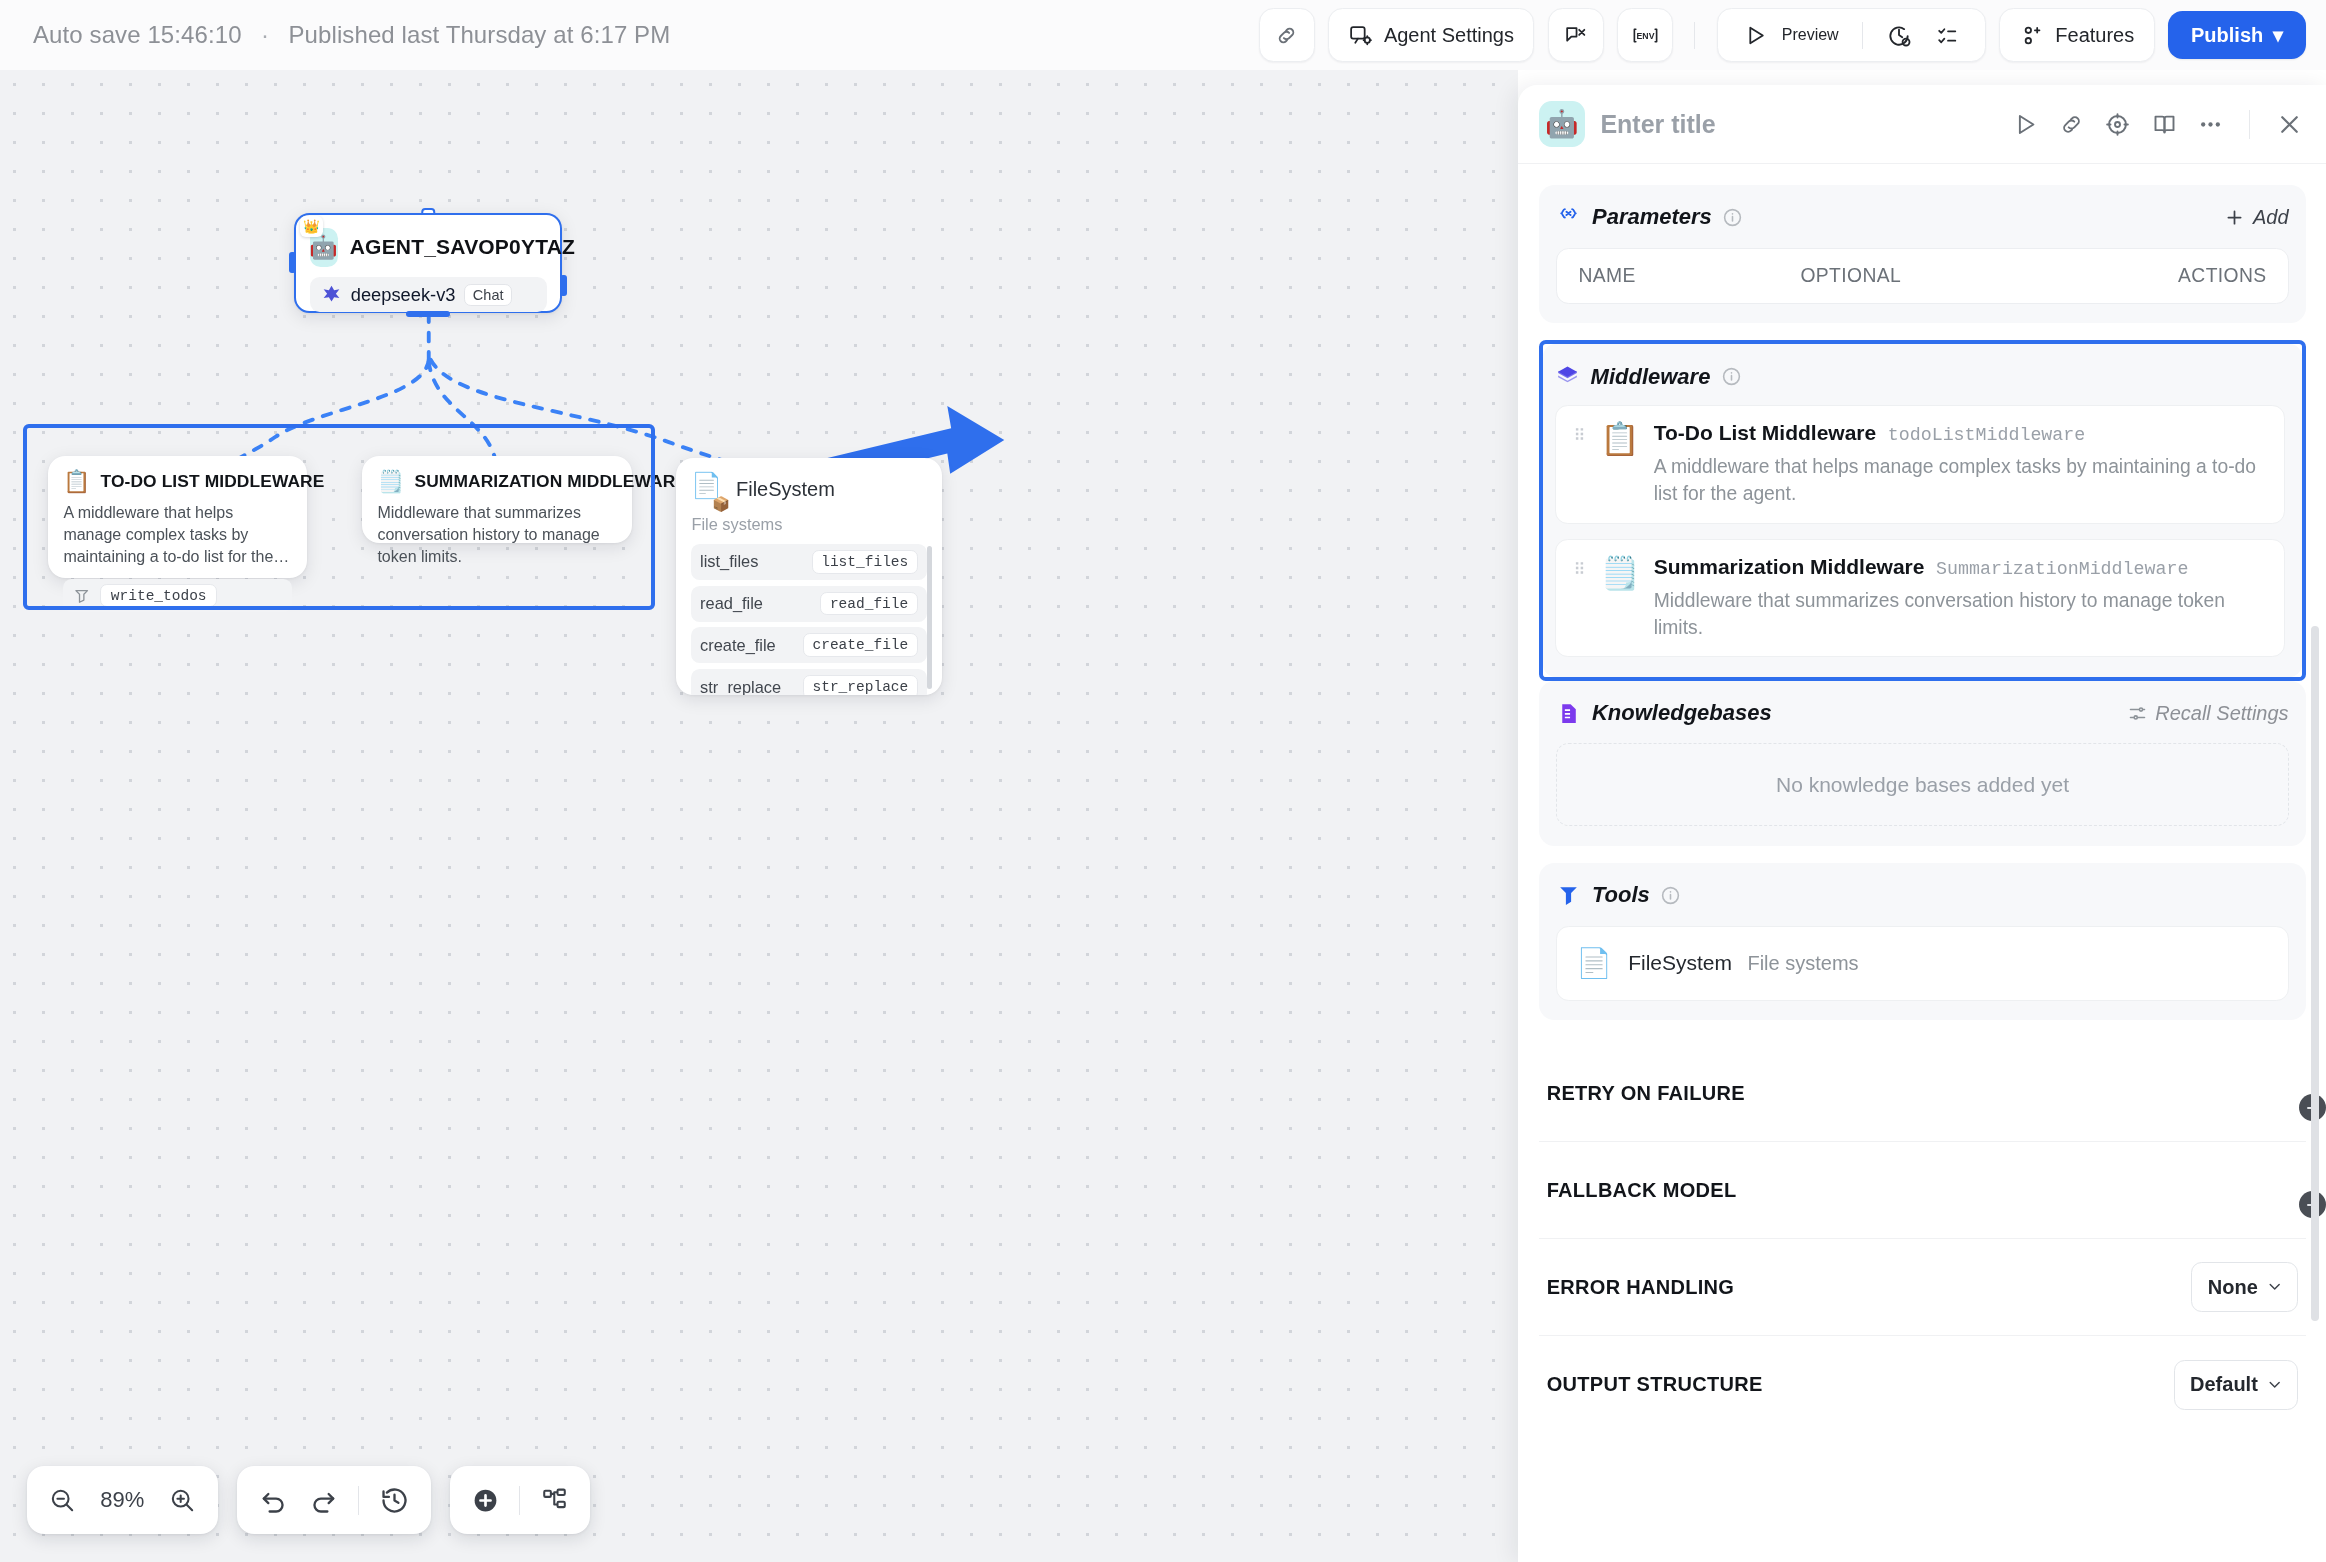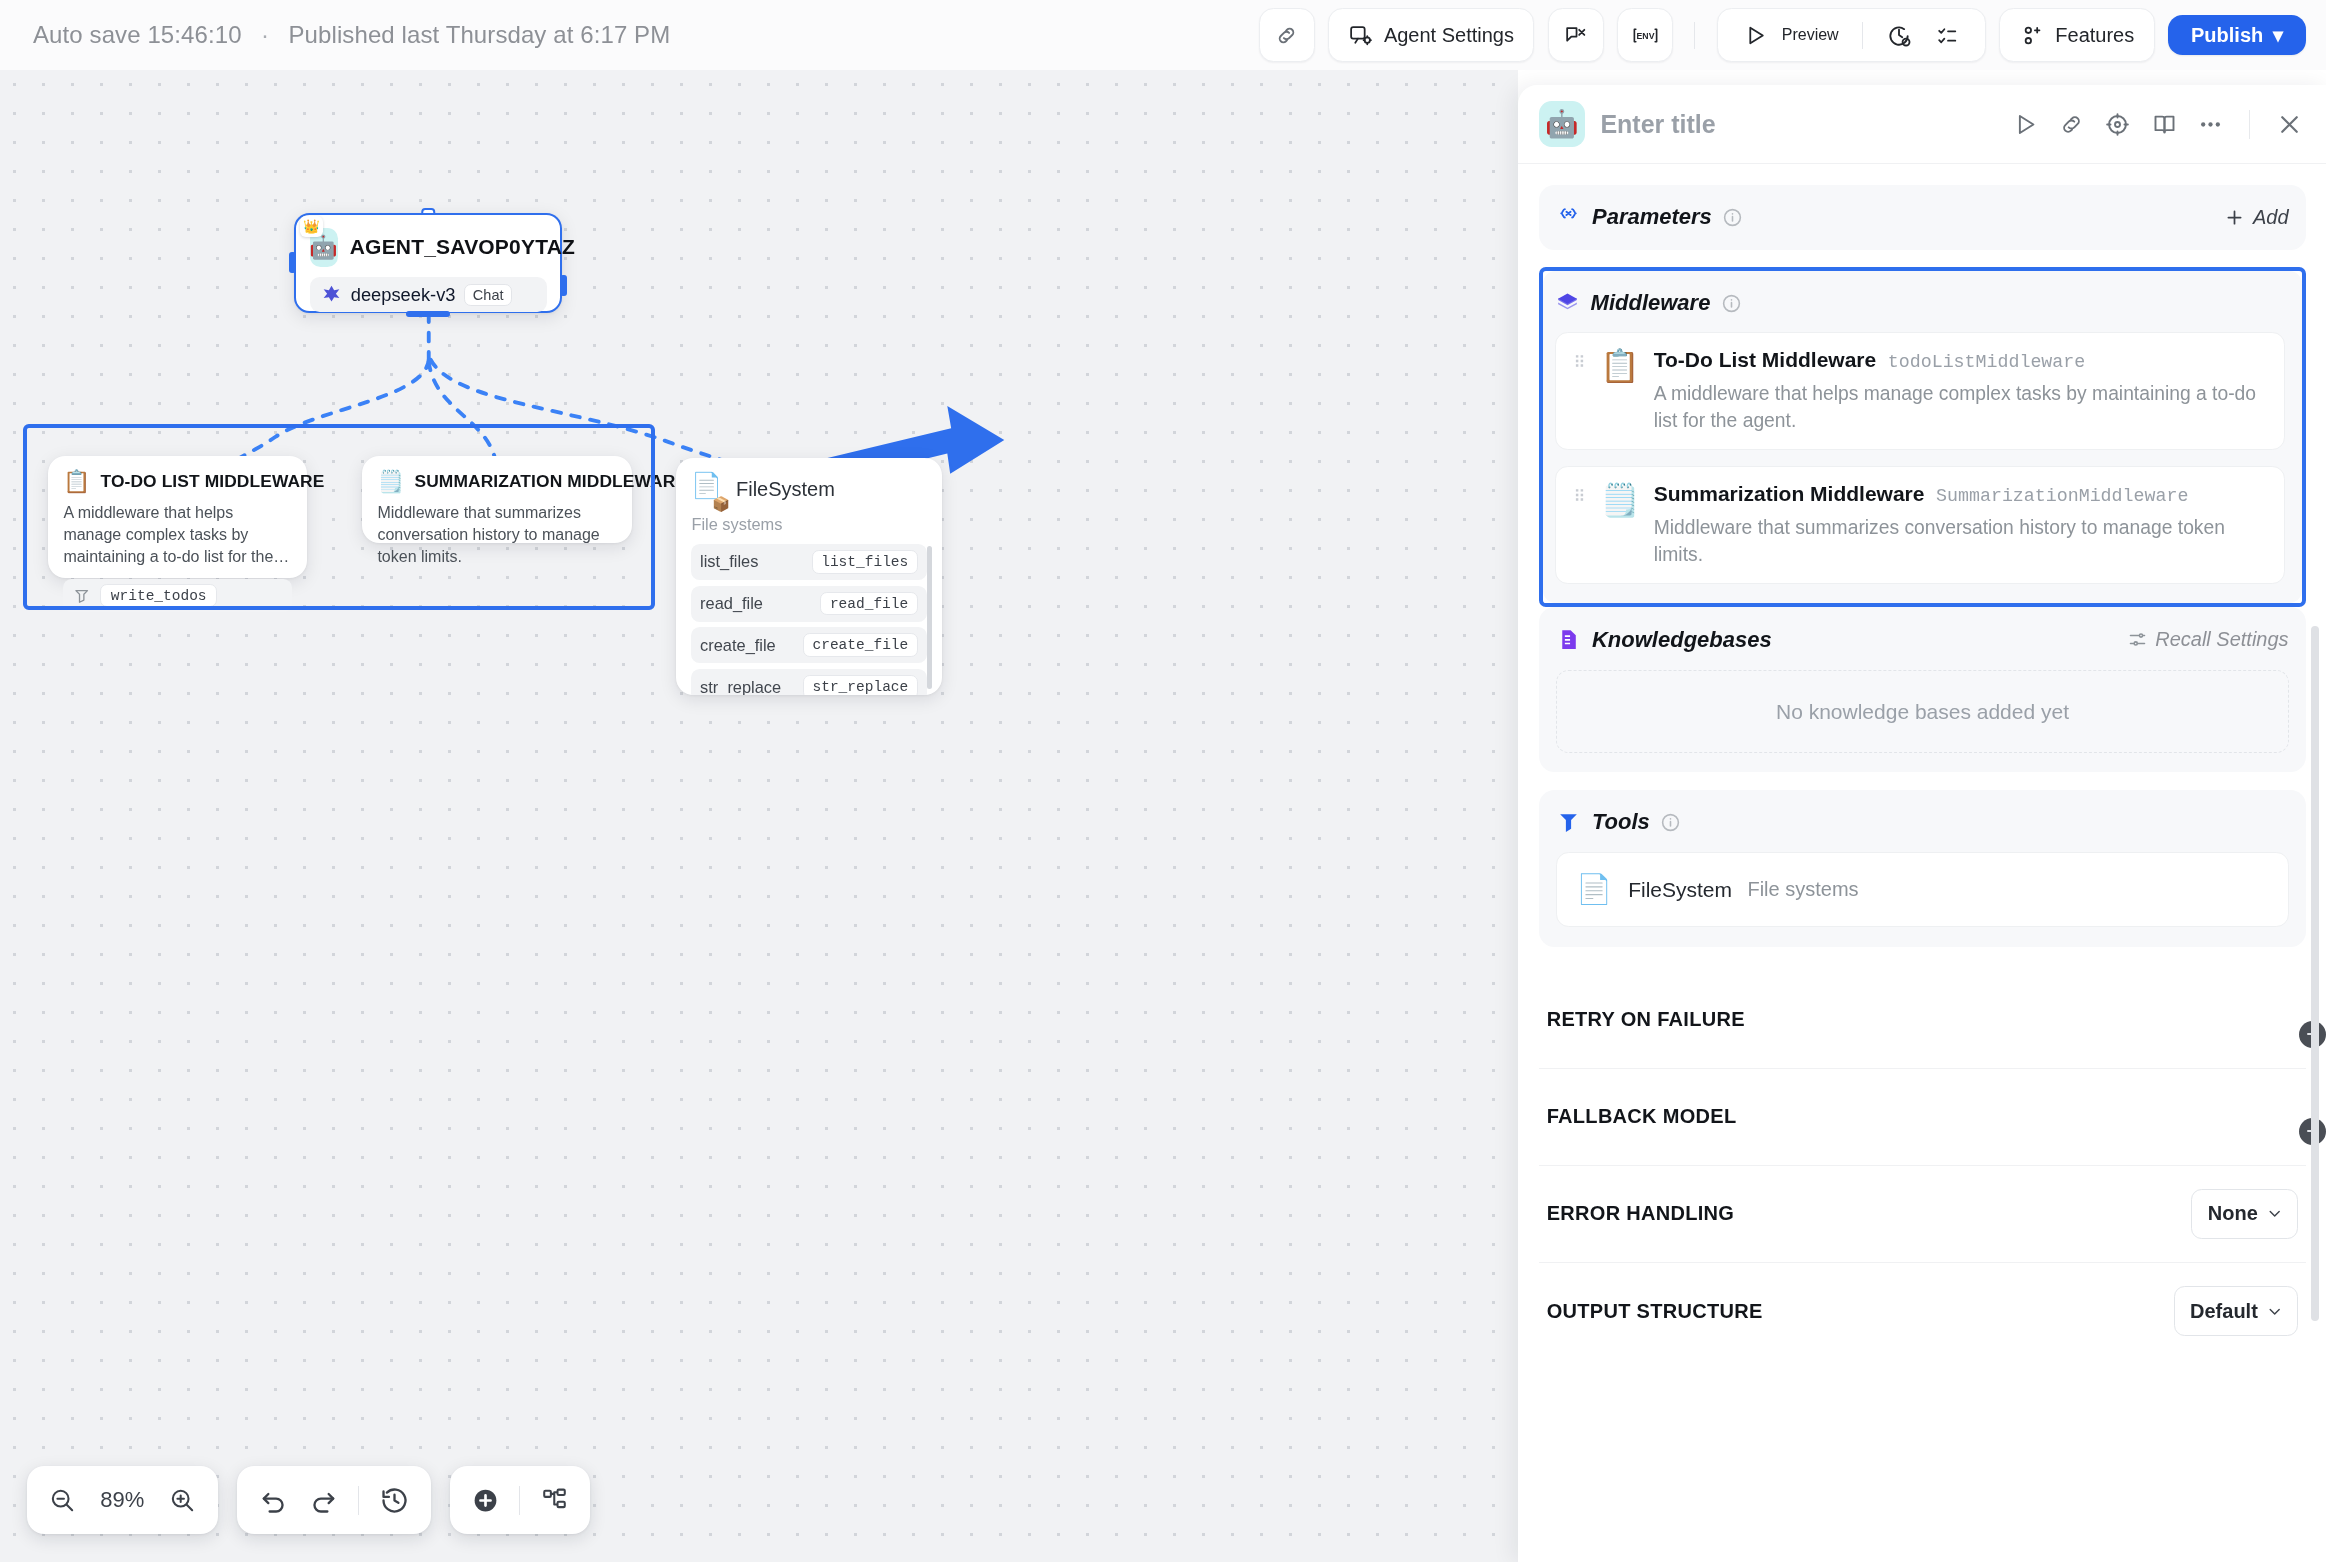--- a/index.html
+++ b/index.html
@@ -38,21 +38,21 @@
   .tb-btn.icon-only { width: 56px; padding: 0; }
   .tb-sep { width: 1px; height: 27px; background: #e5e7eb; margin: 0 7.7px; }
   .tb-group-box {
     height: 54px; border-radius: 14.5px; background: #fff;
     border: 1px solid #eceef1; box-shadow: 0 1px 1.9px rgba(16,24,40,.05);
     display: flex; align-items: center; padding: 0 17.4px; gap: 7.7px;
   }
   .tb-group-box .seg { display:flex; align-items:center; gap:14px; padding:0 7.7px; cursor:pointer;
                        font-size:16px; color:#23262b; }
   .publish {
-    height: 40px; border-radius: 14.5px; background: #2563eb; color: #fff;
+    height: 48px; border-radius: 14.5px; background: #2563eb; color: #fff;
     display: flex; align-items: center; gap: 9.7px; padding: 0 23px;
     font-size: 20px; font-weight: 700; cursor: pointer; white-space: nowrap;
     box-shadow: 0 1px 1.9px rgba(16,24,40,.08);
   }
   svg { display: block; }
 
   
   .canvas {
     position: absolute; left: 0; top: 70px; width: 1518px; height: 1493px;
     background-color: #f1f2f4;
@@ -575,20 +575,25 @@
             </svg>
           </span>
           <span class="sect-right">
             <span>
               <svg width="21" height="21" viewBox="0 0 24 24" fill="none" stroke="#3c4149" stroke-width="2" stroke-linecap="round">
                   <path d="M12 5v14M5 12h14"></path>
                 </svg>
             </span>
             <span>Add</span>
           </span>
+        </div>
+        <div class="param-head">
+          <span class="c1">NAME</span>
+          <span class="c2">OPTIONAL</span>
+          <span class="c3">ACTIONS</span>
         </div>
       </div>
 
       <div id="mw-section-wrap">
         <div class="card">
           <div class="sect-head">
             <span>
               <svg width="25" height="25" viewBox="0 0 24 24" fill="#4f46e5">
                 <path d="M12 2.5l9 5-9 5-9-5z"></path>
                 <path d="M12 12l9-5v1.6l-9 5-9-5V7z" opacity=".75"></path>

